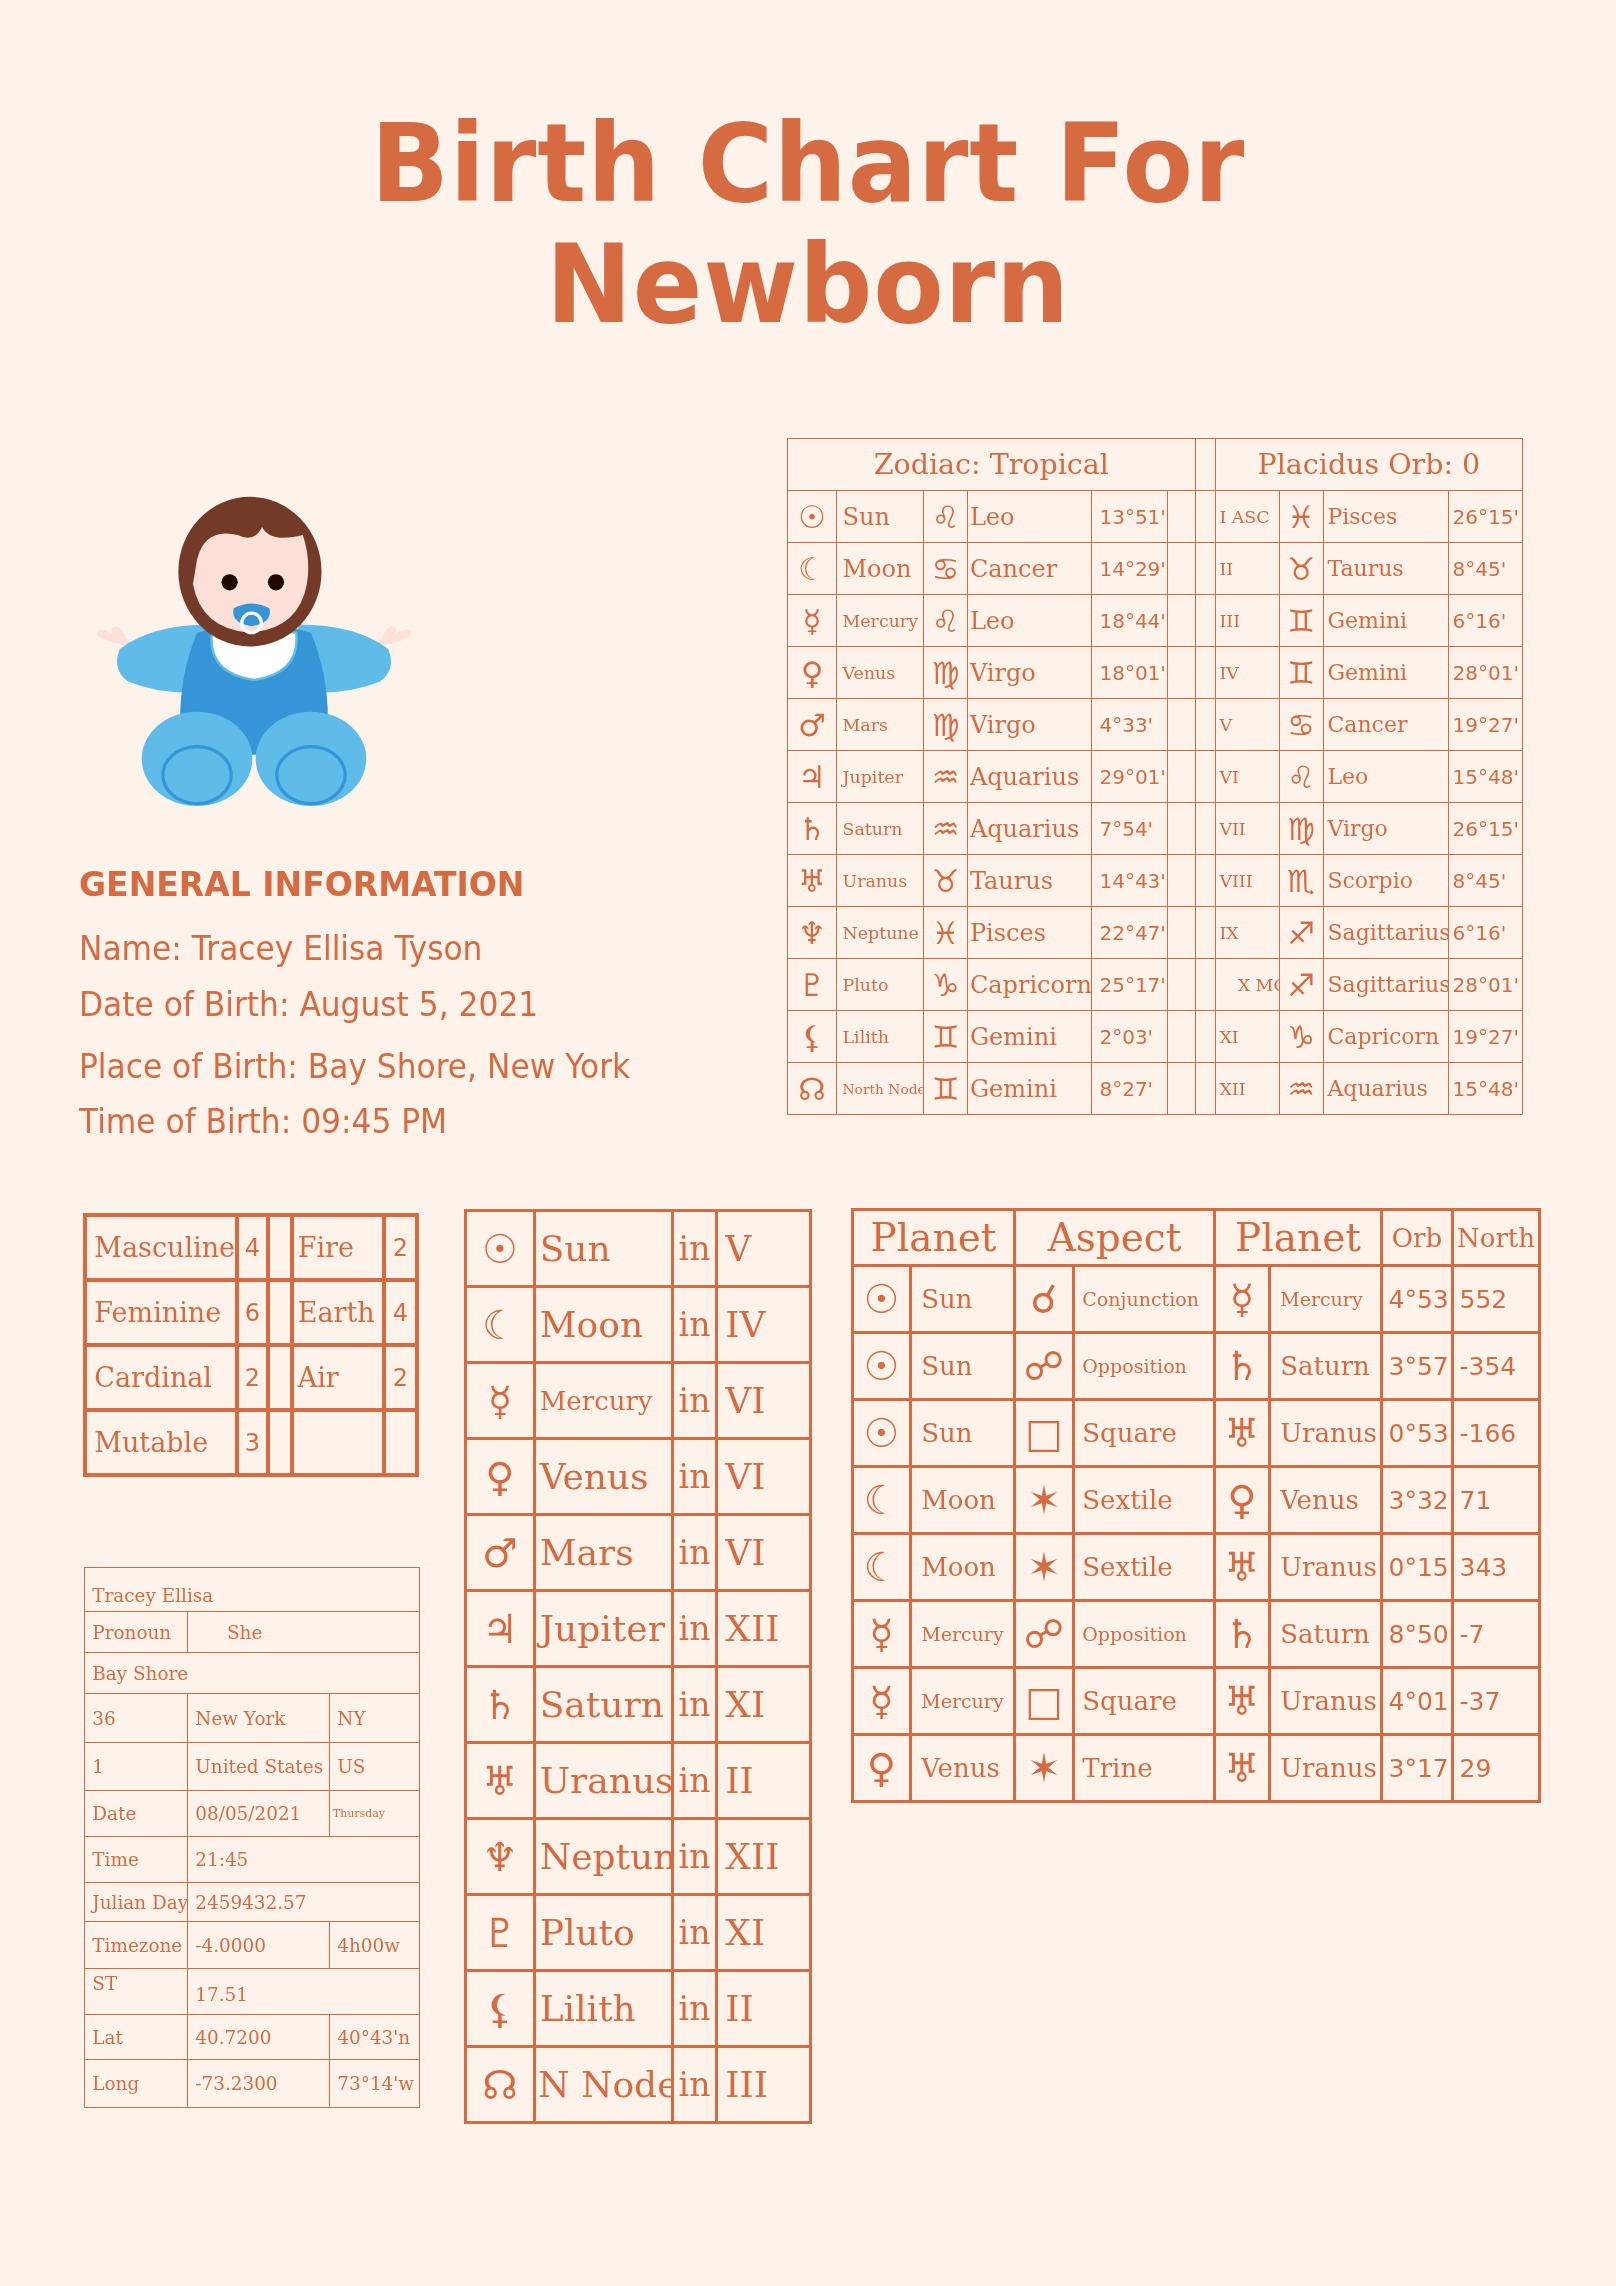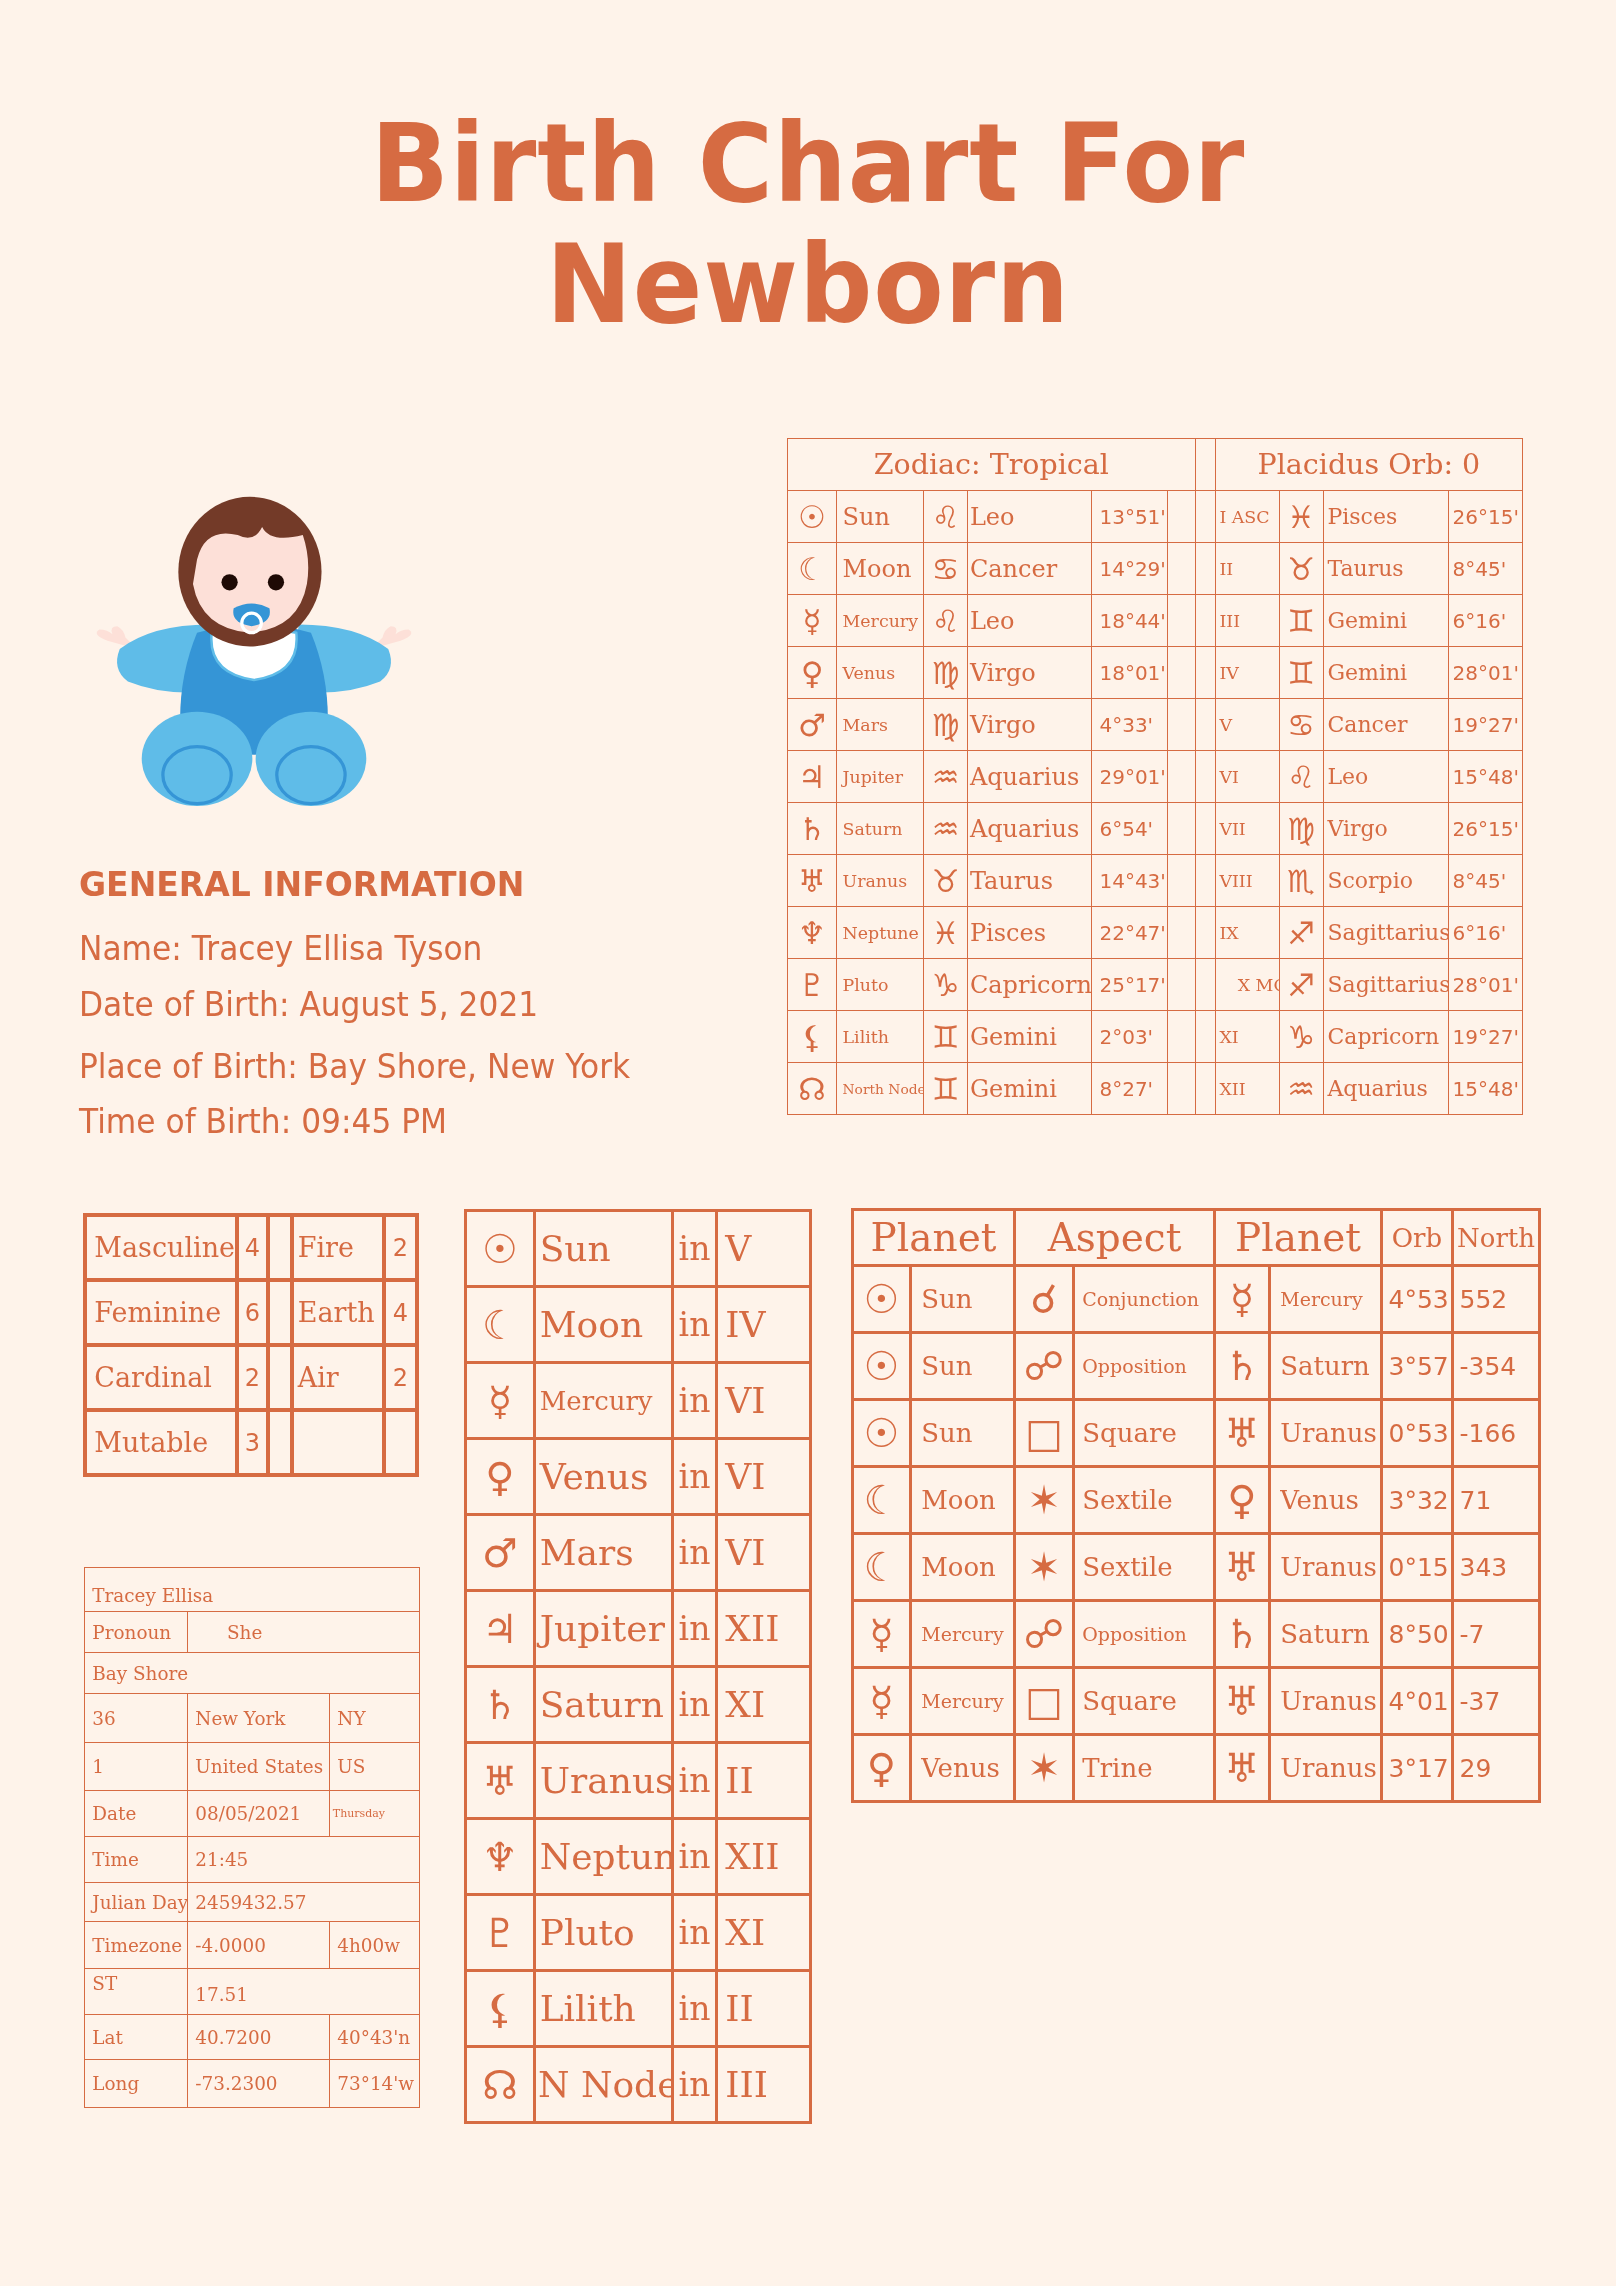--- a/index.html
+++ b/index.html
@@ -186,21 +186,21 @@
         <td style="font-size:17.4px;padding-left:3.7px">VI</td>
         <td class="sym">♌</td>
         <td style="font-size:22px;padding-left:3.7px">Leo</td>
         <td style="font-size:20px;font-family:&quot;DejaVu Sans&quot;,sans-serif;padding-left:3.7px">15°48'</td>
       </tr>
       <tr>
         <td class="sym">♄</td>
         <td class="pad small">Saturn</td>
         <td class="sym">♒</td>
         <td style="padding-left:1.8px">Aquarius</td>
-        <td class="pad" style="font-size:20px;font-family:&quot;DejaVu Sans&quot;,sans-serif;padding-left:7.3px">6°54'</td>
+        <td class="pad" style="font-size:20px;font-family:&quot;DejaVu Sans&quot;,sans-serif;padding-left:7.3px">7°54'</td>
         <td></td>
         <td></td>
         <td style="font-size:17.4px;padding-left:3.7px">VII</td>
         <td class="sym">♍</td>
         <td style="font-size:22px;padding-left:3.7px">Virgo</td>
         <td style="font-size:20px;font-family:&quot;DejaVu Sans&quot;,sans-serif;padding-left:3.7px">26°15'</td>
       </tr>
       <tr>
         <td class="sym">♅</td>
         <td class="pad small">Uranus</td>

